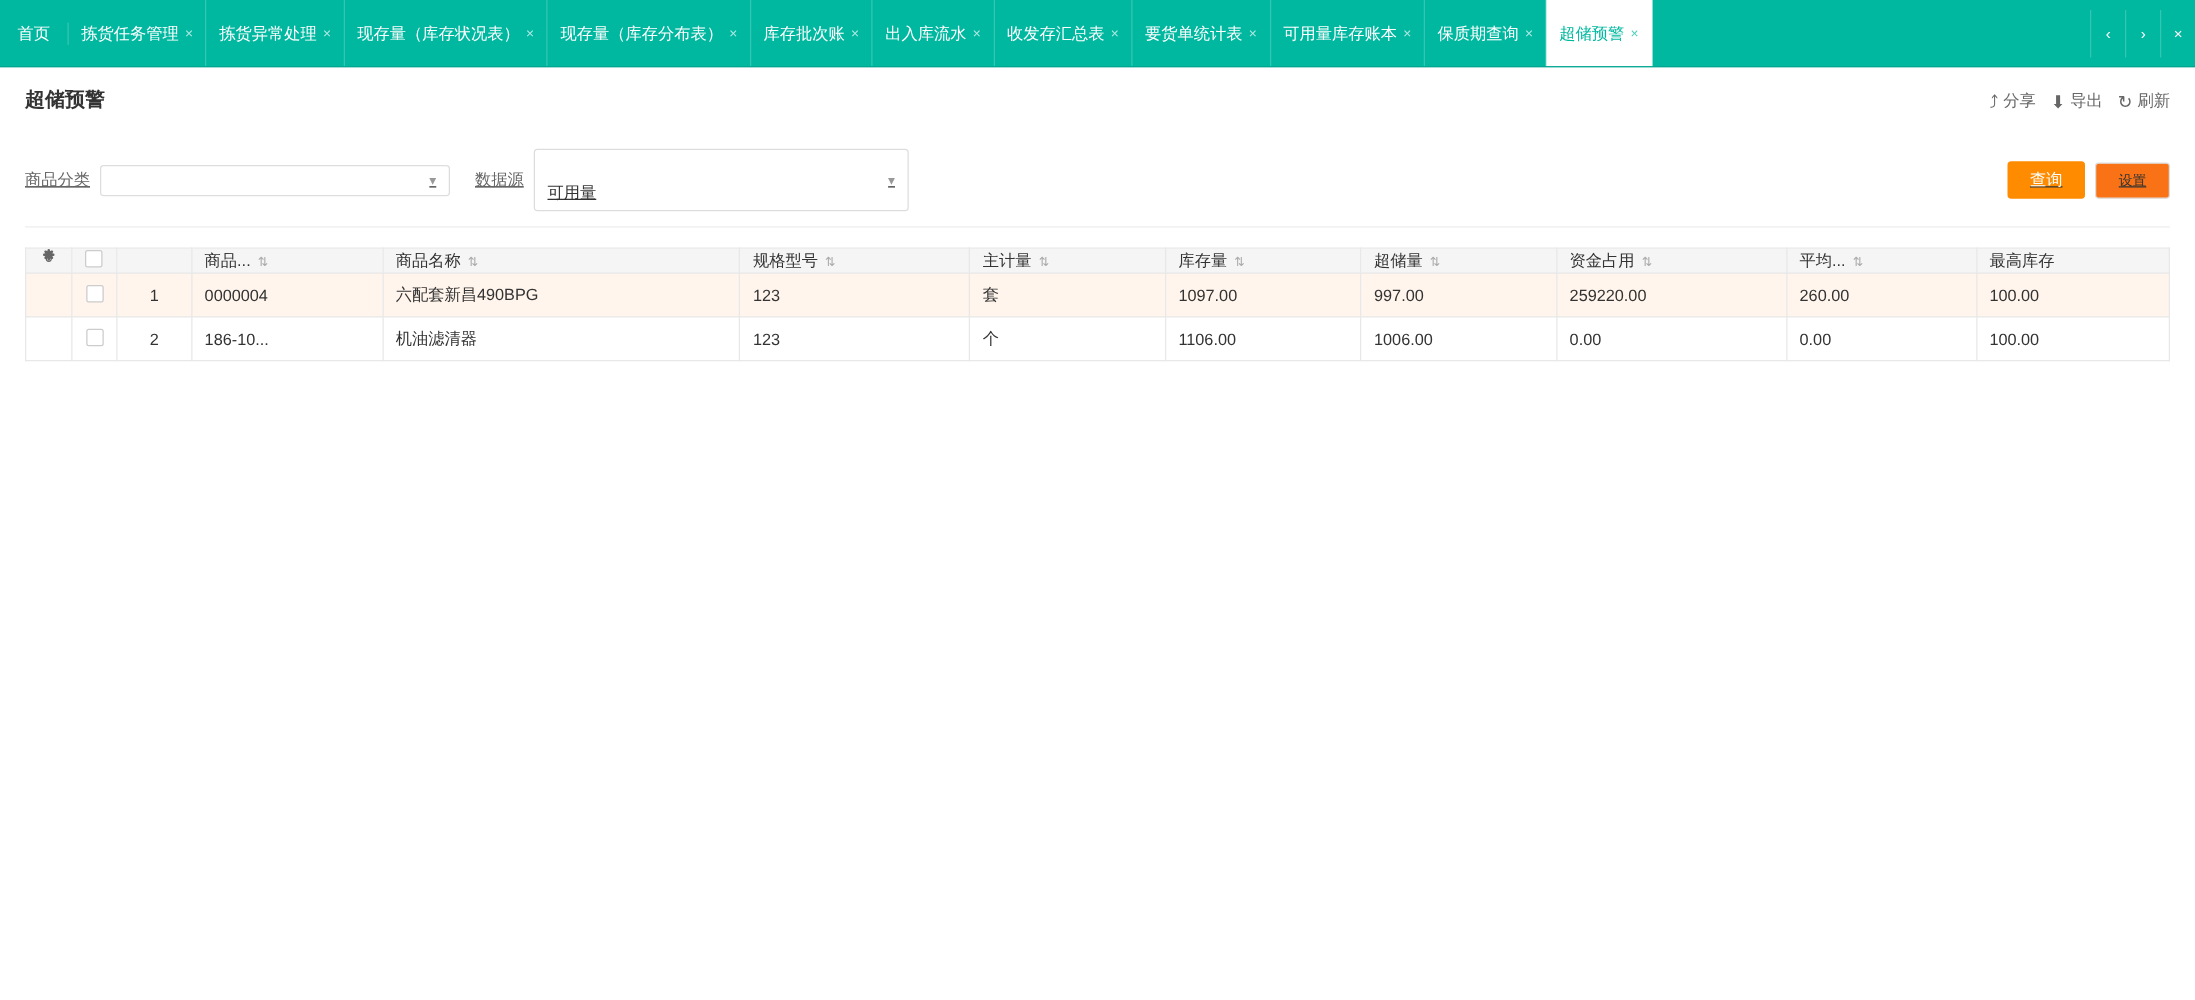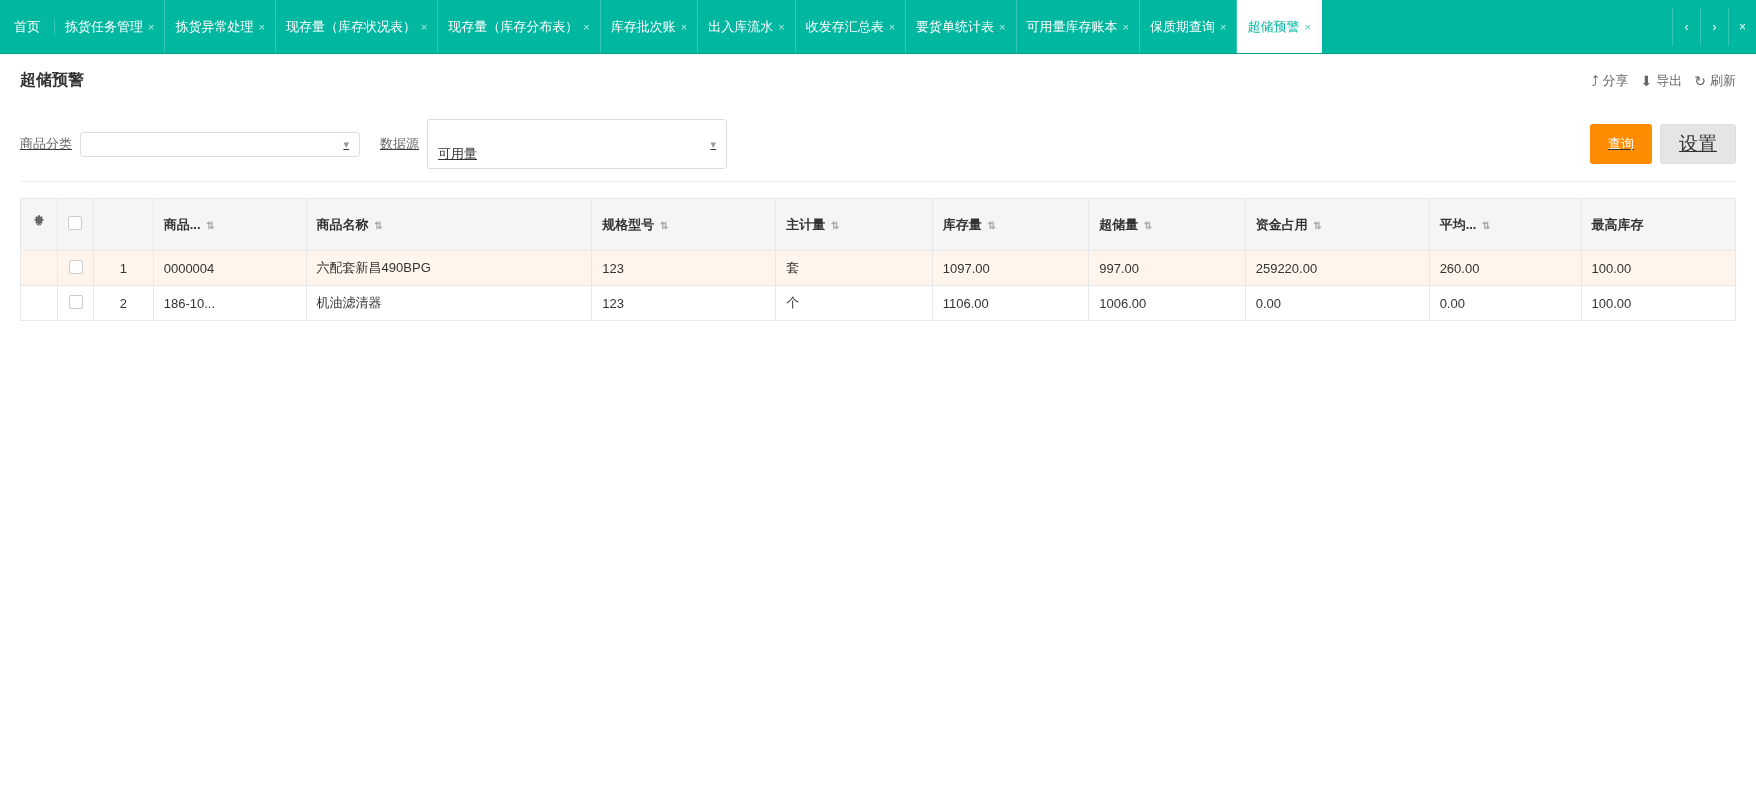--- a/index.html
+++ b/index.html
@@ -130,53 +130,54 @@
     }
     .filter-select-value {
       color: #333;
       margin-top: 20px;
     }
     .chevron-icon { color: #999; font-size: 11px; }
     .filter-actions {
       margin-left: auto;
       display: flex;
       gap: 8px;
+      align-items: center;
     }
     .btn-query {
       background: #ff8c00;
       color: #fff;
       border: none;
       border-radius: 3px;
       padding: 6px 18px;
       cursor: pointer;
       font-size: 13px;
     }
     .btn-settings {
-      background: #e5e5e5;
+      background: #f97316;
       color: #333;
       border: 1px solid #ddd;
       border-radius: 3px;
       padding: 6px 18px;
       cursor: pointer;
-      font-size: 19px;
+      font-size: 11px;
     }
 
     
     .data-table {
       width: 100%;
       border-collapse: collapse;
       font-size: 13px;
     }
     .data-table th {
       background: #f5f5f5;
       border: 1px solid #e8e8e8;
-      padding: 16px 10px;
+      padding: 0 10px;
       text-align: left;
       color: #333;
-      font-weight: bold;
+      font-weight: normal;
       white-space: nowrap;
     }
     .data-table th .sort-icon {
       color: #aaa;
       font-size: 10px;
       margin-left: 2px;
     }
     .data-table td {
       border: 1px solid #e8e8e8;
       padding: 8px 10px;

